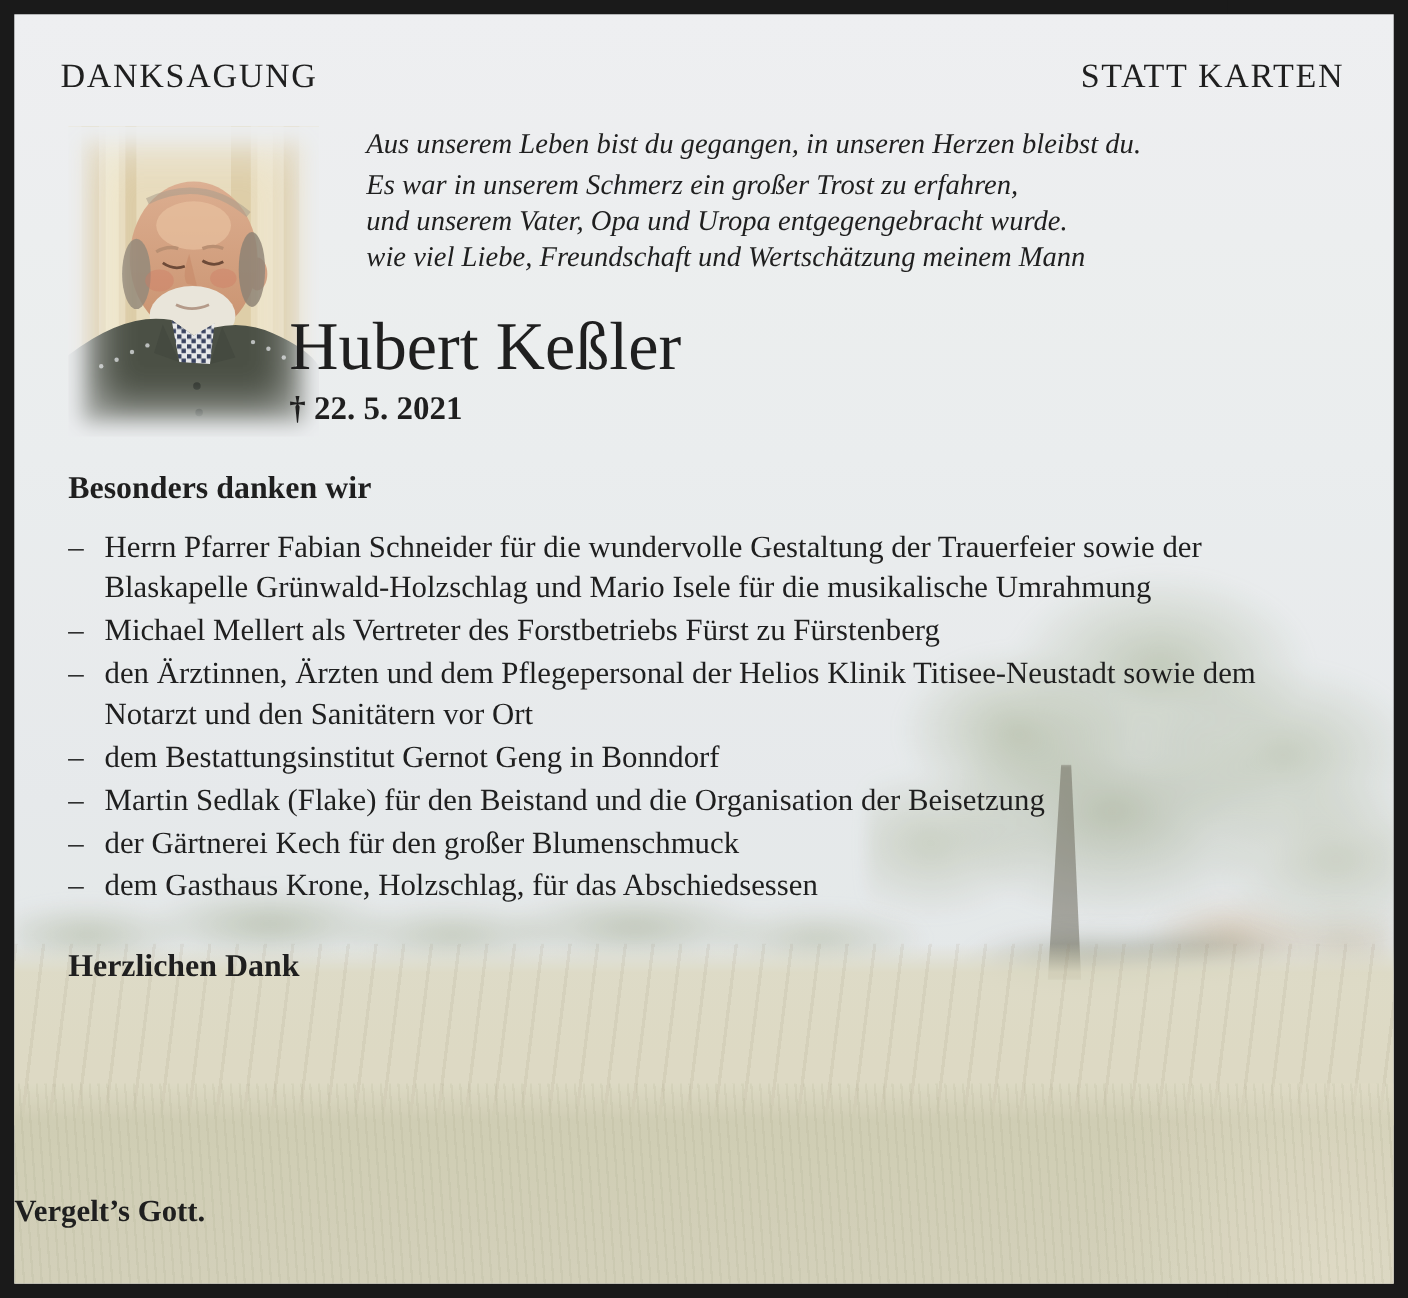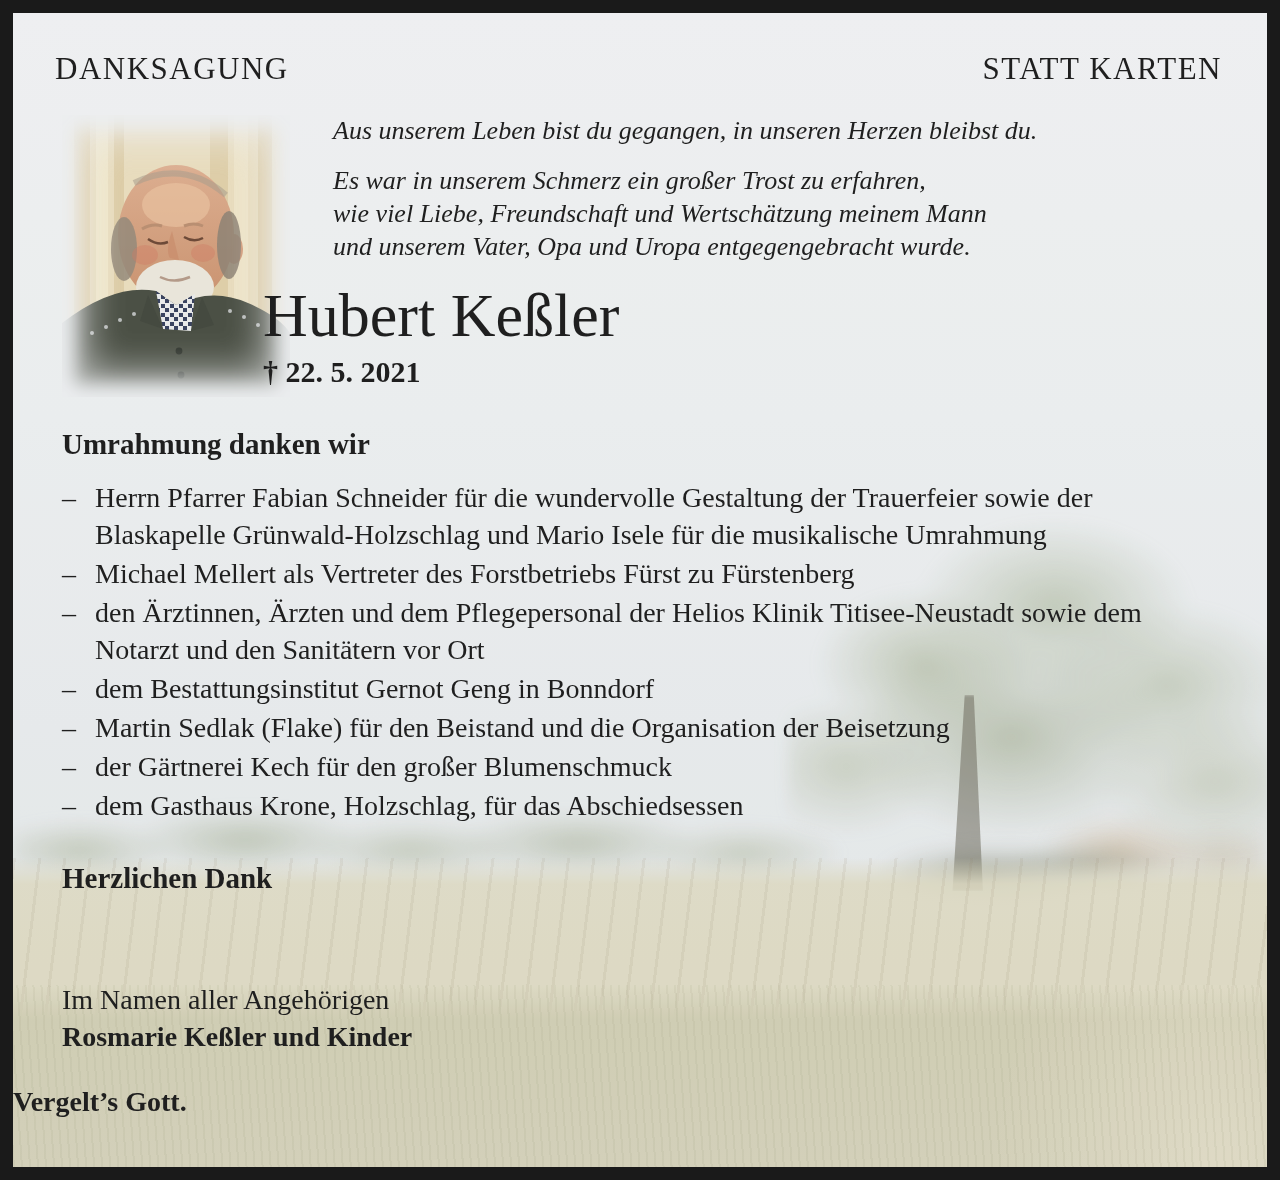--- a/index.html
+++ b/index.html
@@ -48,21 +48,21 @@
   .content > div{ position:absolute; }
 
   .hdr{ left:42px; right:45px; top:38px; display:flex; justify-content:space-between;
         font-size:31px; letter-spacing:1.5px; }
   .photo{ left:49px; top:102px; width:228px; height:282px; }
   .photo svg{ display:block; width:100%; height:100%; }
   .photo .feather{ position:absolute; inset:0;
         box-shadow:inset 0 0 18px 12px #eceef0, inset 0 0 36px 26px rgba(236,238,240,.65); }
 
   .intro{ left:320px; top:103px; width:790px; font-style:italic; font-size:26px; }
-  .intro .quote{ margin-bottom:18px; }
+  .intro .quote{ margin-bottom:5px; }
   .intro .pline{ line-height:33px; }
 
   .name-block{ left:250px; top:270px; width:900px; text-align:left; }
   .name{ font-size:62px; line-height:64px; }
   .date{ font-size:30px; font-weight:bold; margin-top:8px; }
 
   .thanks{ left:49px; top:415px; width:1160px; font-size:28px; }
   .thanks .sect-h{ font-weight:bold; font-size:29px; margin-bottom:18px; }
   .thanks ul{ list-style:none; }
   .thanks li{ display:flex; line-height:37px; margin-bottom:2px; }
@@ -155,31 +155,31 @@
             <circle cx="196" cy="210" r="2"></circle>
               <circle cx="208" cy="219" r="2"></circle>
           </g>
         </svg>
         <div class="feather"></div>
       </div>
 
       <div class="intro">
         <div class="quote">Aus unserem Leben bist du gegangen, in unseren Herzen bleibst du.</div>
         <div class="pline">Es war in unserem Schmerz ein großer Trost zu erfahren,</div>
+        <div class="pline">und unserem Vater, Opa und Uropa entgegengebracht wurde.</div>
         <div class="pline">wie viel Liebe, Freundschaft und Wertschätzung meinem Mann</div>
-        <div class="pline">und unserem Vater, Opa und Uropa entgegengebracht wurde.</div>
       </div>
 
       <div class="name-block">
         <div class="name">Hubert Keßler</div>
         <div class="date">† 22. 5. 2021</div>
       </div>
 
       <div class="thanks">
-        <div class="sect-h">Umrahmung danken wir</div>
+        <div class="sect-h">Besonders danken wir</div>
         <ul>
           <li>
             <span class="dash">–</span>
             <span>Herrn Pfarrer Fabian Schneider für die wundervolle Gestaltung der Trauerfeier sowie der Blaskapelle Grünwald-Holzschlag und Mario Isele für die musikalische Umrahmung</span>
             </li>
           <li>
             <span class="dash">–</span>
             <span>Michael Mellert als Vertreter des Forstbetriebs Fürst zu Fürstenberg</span>
             </li>
           <li>
@@ -202,22 +202,18 @@
             <span class="dash">–</span>
             <span>dem Gasthaus Krone, Holzschlag, für das Abschiedsessen</span>
             </li>
         </ul>
       </div>
 
       <div class="gratitude">
         <div class="sect-h">Herzlichen Dank</div>
       </div>
 
-      <div class="closing">
-        <div>Im Namen aller Angehörigen</div>
-        <div class="sig">Rosmarie Keßler und Kinder</div>
-      </div>
 
       <div class="farewell">Vergelt’s Gott.</div>
 
     </div>
   </div>
 </div>
 
 </body></html>

